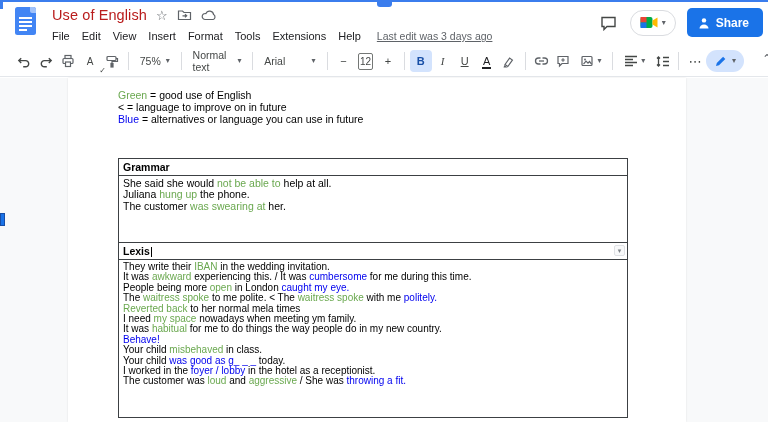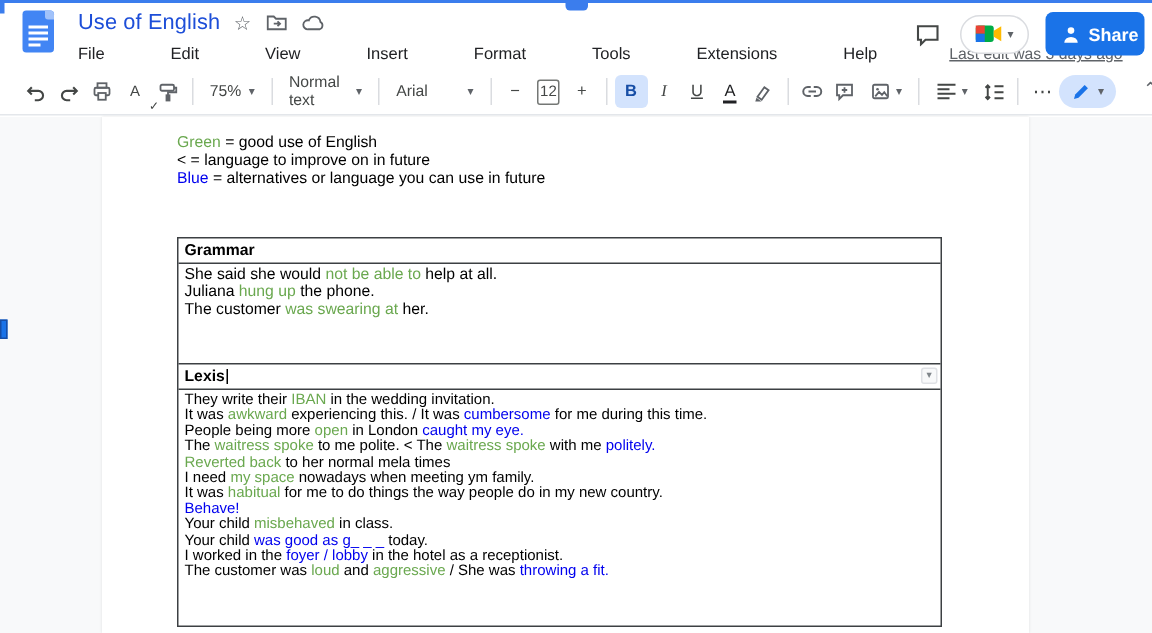--- a/index.html
+++ b/index.html
@@ -18,33 +18,33 @@
   
   .header { position:absolute; top:2px; left:0; right:0; height:44px; background:#fff; }
   .docs-icon { position:absolute; left:15px; top:5px; width:21px; height:28px; background:#4285f4; border-radius:2.5px; }
   .docs-icon .fold { position:absolute; right:0; top:0; width:6px; height:6px; background:#a1c2fa; border-radius:0 2.5px 0 2px; }
   .docs-icon .lines { position:absolute; left:4px; right:4px; top:10px; }
   .docs-icon .lines i { display:block; height:2px; background:#fff; margin-bottom:2px; }
   .docs-icon .lines i:last-child { width:60%; }
 
   .title-block { position:absolute; left:52px; top:3px; }
   .title-row { display:flex; align-items:center; gap:9px; height:20px; }
-  .doc-title { font-size:14.5px; color:#1d4ed8; letter-spacing:.1px; }
+  .doc-title { font-size:14.5px; color:#b91c1c; letter-spacing:.1px; }
   .title-ico { display:flex; align-items:center; color:#5f6368; cursor:pointer; }
   .star-glyph { font-size:13px; line-height:13px; color:#5f6368; }
 
-  .menu-row { display:flex; align-items:center; height:18px; margin-top:2px; margin-left:-6px;gap:32px; }
+  .menu-row { display:flex; align-items:center; height:18px; margin-top:2px; margin-left:-6px; }
   .menu-item { font-size:11px; color:#202124; padding:2px 6px; border-radius:3px; cursor:pointer; }
   .last-edit { font-size:10.5px; color:#5f6368; text-decoration:underline; margin-left:10px; white-space:nowrap; }
 
   .head-right { position:absolute; right:5px; top:6px; display:flex; align-items:center; gap:11px; }
   .hr-comment { display:flex; align-items:center; padding:2px; }
   .meet-pill { display:flex; align-items:center; gap:4px; background:#fff; border:1px solid #dadce0; border-radius:14px; height:26px; padding:0 9px; }
   .caret { font-size:8px; color:#5f6368; line-height:8px; }
-  .share-btn { display:flex; align-items:center; gap:6px; background:#1a73e8; color:#fff; border:none; border-radius:5px; height:29px; padding:0 4px 0 11px; font-size:12px; font-weight:bold; font-family:inherit; }
+  .share-btn { display:flex; align-items:center; gap:6px; background:#1a73e8; color:#fff; border:none; border-radius:5px; height:29px; padding:0 14px 0 11px; font-size:12px; font-weight:bold; font-family:inherit; }
 
   
   .toolbar { position:absolute; top:46px; left:0; right:0; height:31px; background:#fff; display:flex; align-items:center; padding-left:13px; border-bottom:1px solid #e4e7eb; }
   .tb-btn { min-width:22px; height:22px; display:flex; align-items:center; justify-content:center; border-radius:4px; color:#444746; font-size:11px; cursor:pointer; }
   .tb-div { width:1px; height:18px; background:#dadce0; margin:0 5px; }
   .tb-sel { display:flex; align-items:center; gap:5px; height:22px; padding:0 6px; border-radius:4px; font-size:10.5px; color:#444746; cursor:pointer; }
   .tb-sel.wide { width:78px; justify-content:space-between; }
   .fs-box { width:18px; height:17px; border:1px solid #747775; border-radius:2px; display:flex; align-items:center; justify-content:center; font-size:10px; color:#444746; margin:0 4px; }
   .tb-bold { font-weight:bold; background:#d3e3fd; color:#174ea6; }
   .tb-italic { font-style:italic; font-family:"Liberation Serif",serif; }

